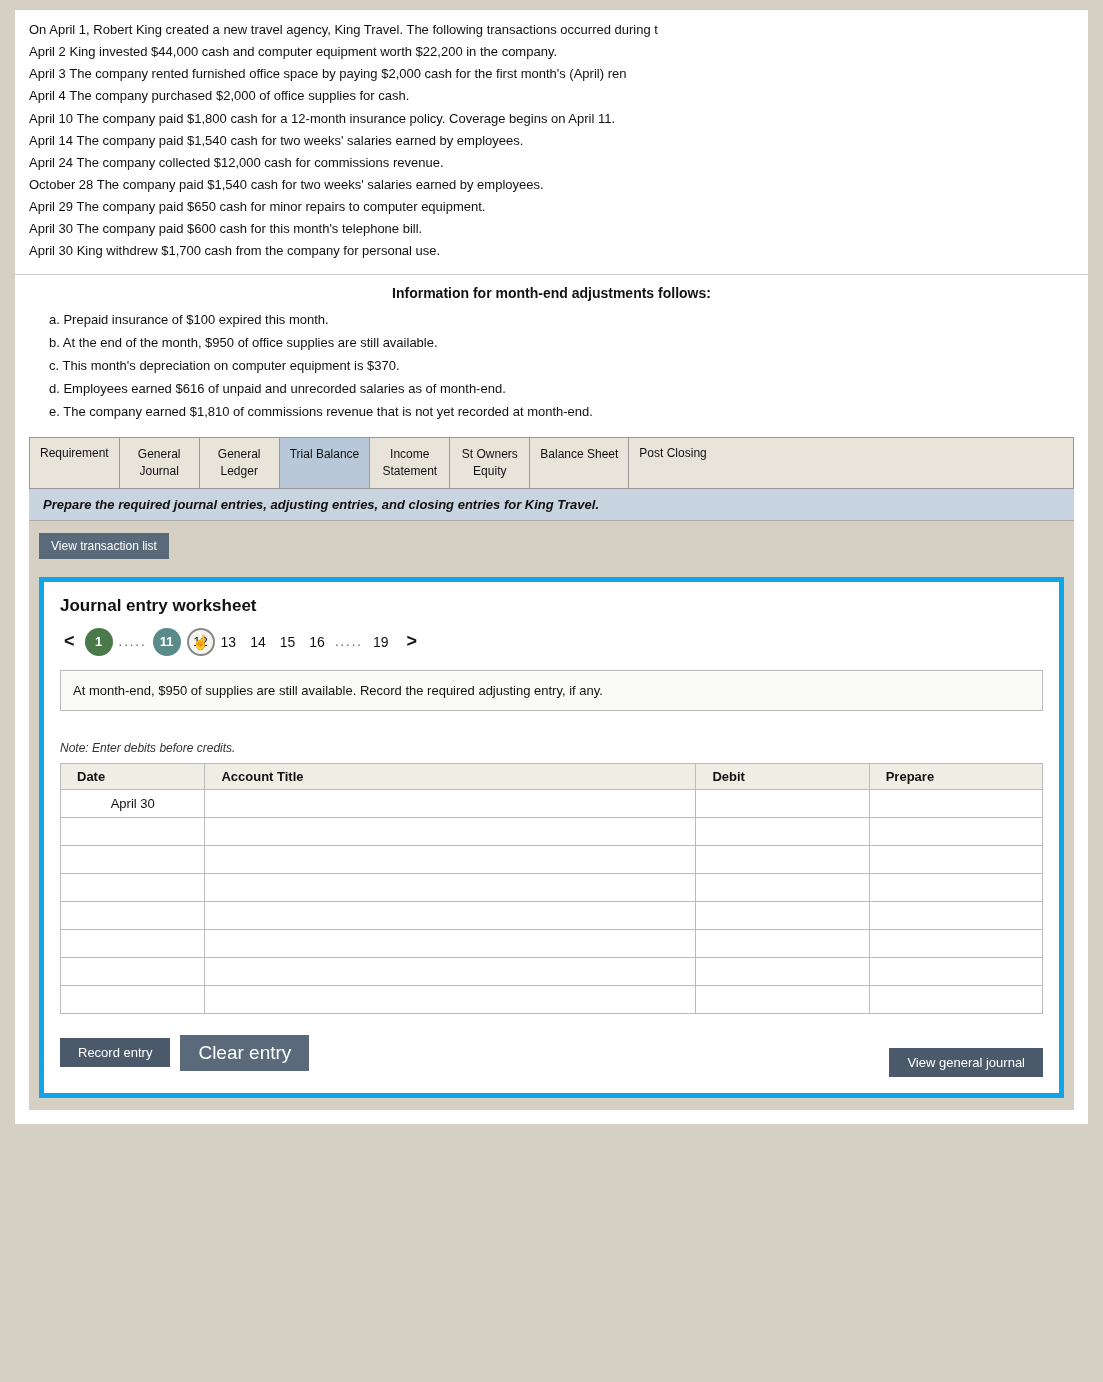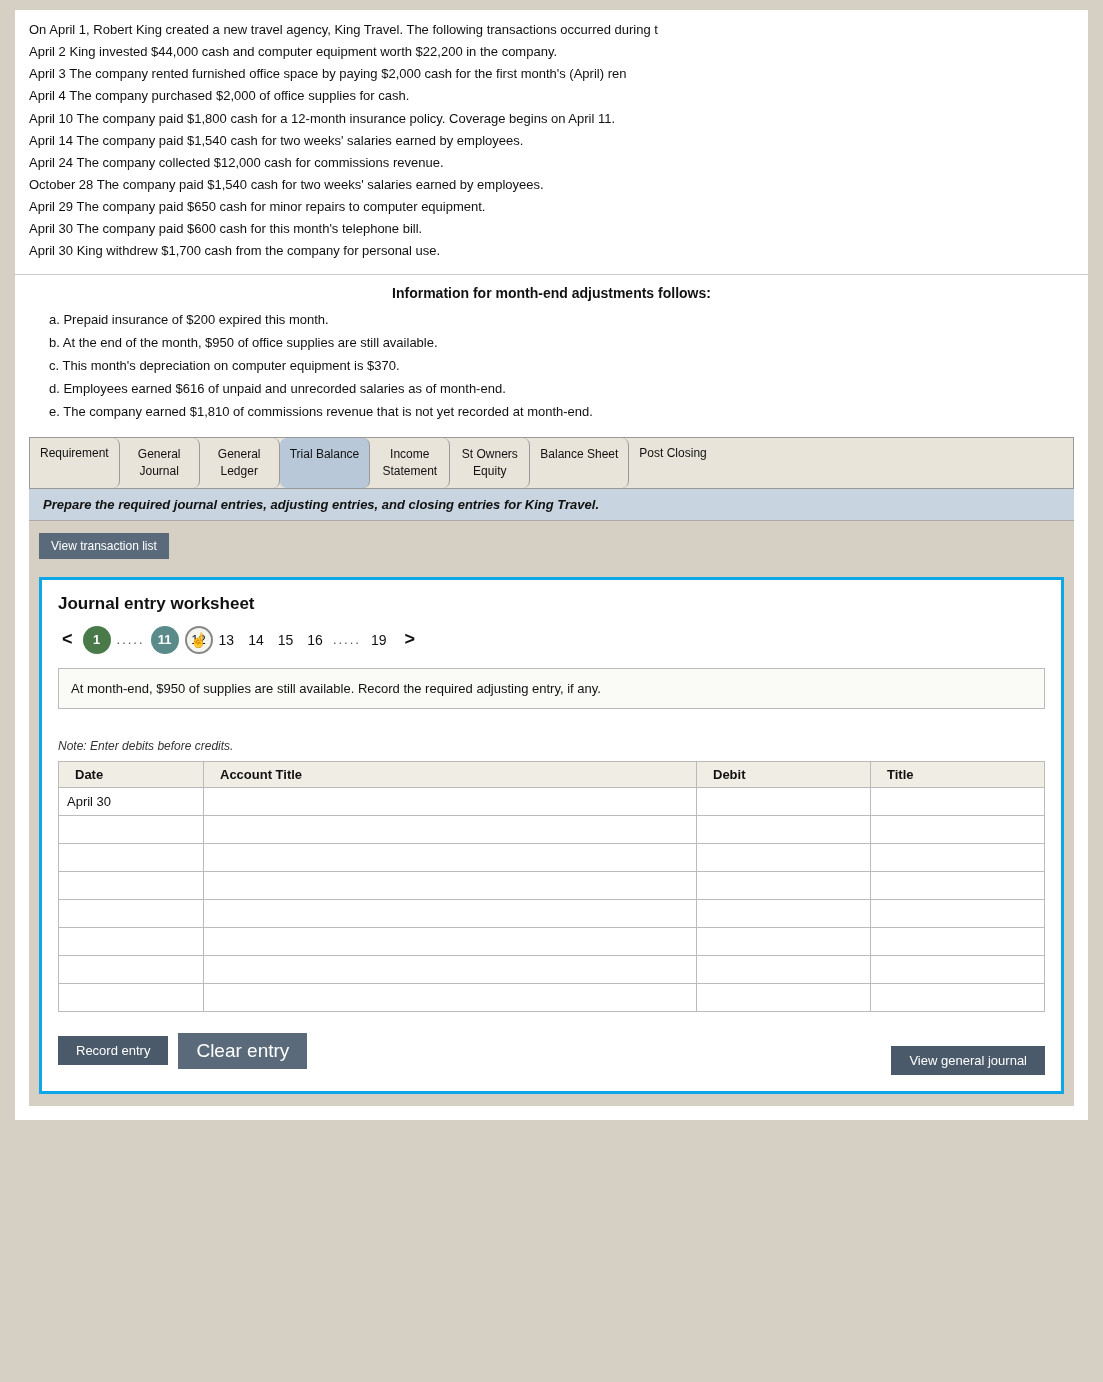--- a/index.html
+++ b/index.html
@@ -44,21 +44,20 @@
       background: #e8e4da;
     }
     .tab {
       padding: 8px 10px;
       border-right: 1px solid #999;
       font-size: 12px;
       cursor: pointer;
       text-align: center;
       background: #e8e4da;
       min-width: 80px;
-      border-radius: 7px;
     }
     .tab:last-child { border-right: none; }
     .tab-two-line { line-height: 1.4; }
     .tab-highlighted {
       background: #b8c8d8;
     }
     .prompt-bar {
       background: #c8d4e0;
       padding: 8px 14px;
       font-style: italic;
@@ -74,21 +73,21 @@
       background: #5a6a7a;
       color: #fff;
       border: none;
       padding: 6px 12px;
       font-size: 12px;
       cursor: pointer;
       margin-bottom: 14px;
     }
     .worksheet-box {
       background: #fff;
-      border: 3px solid #0ea5e9;
+      border: 5px solid #0ea5e9;
       padding: 14px 16px 16px 16px;
       margin-top: 4px;
     }
     .worksheet-title {
       font-size: 17px;
       font-weight: bold;
       margin-bottom: 12px;
     }
     .pagination {
       display: flex;
@@ -154,21 +153,21 @@
       font-size: 13px;
       font-weight: bold;
       text-align: left;
     }
     .entry-table td {
       border: 1px solid #bbb;
       padding: 4px 8px;
       height: 28px;
       font-size: 13px;
     }
-    .entry-table td.date-col { width: 100px; }
+    .entry-table td.date-col { width: 100px; text-align: center; }
     .entry-table td.account-col { width: 340px; }
     .entry-table td.debit-col { width: 120px; }
     .entry-table td.credit-col { width: 120px; }
     .action-buttons {
       display: flex;
       gap: 10px;
       align-items: center;
     }
     .btn-dark {
       background: #4a5a6a;
@@ -212,21 +211,21 @@
       <p>October 28  The company paid $1,540 cash for two weeks' salaries earned by employees.</p>
       <p>April 29  The company paid $650 cash for minor repairs to computer equipment.</p>
       <p>April 30  The company paid $600 cash for this month's telephone bill.</p>
       <p>April 30  King withdrew $1,700 cash from the company for personal use.</p>
     </div>
 </div>
 
 <div class="adjustments-section">
   <p class="adjustments-title">Information for month-end adjustments follows:</p>
   <ul class="adjustments-list" id="adjustments-list">
-      <li>a. Prepaid insurance of $200 expired this month.</li>
+      <li>a. Prepaid insurance of $100 expired this month.</li>
       <li>b. At the end of the month, $950 of office supplies are still available.</li>
       <li>c. This month's depreciation on computer equipment is $370.</li>
       <li>d. Employees earned $616 of unpaid and unrecorded salaries as of month-end.</li>
       <li>e. The company earned $1,810 of commissions revenue that is not yet recorded at month-end.</li>
     </ul>
 
   <div class="tab-bar">
     <div class="tab">
       <span>Requirement</span>
     </div>
@@ -304,21 +303,21 @@
       </div>
 
       <p class="note-text">Note: Enter debits before credits.</p>
 
       <table class="entry-table">
         <thead>
           <tr>
             <th class="date-col">Date</th>
             <th class="account-col">Account Title</th>
             <th class="debit-col">Debit</th>
-            <th class="credit-col">Title</th>
+            <th class="credit-col">Prepare</th>
           </tr>
         </thead>
         <tbody id="entry-table-body">
         <tr>
               <td class="date-col">April 30</td>
               <td class="account-col"><input type="text" style="border: none; outline: none; width: 100%; background: transparent; font-size: 13px;"></td>
               <td class="debit-col"><input type="text" style="border: none; outline: none; width: 100%; background: transparent; font-size: 13px;"></td>
               <td class="credit-col"><input type="text" style="border: none; outline: none; width: 100%; background: transparent; font-size: 13px;"></td>
             </tr>
             <tr>

